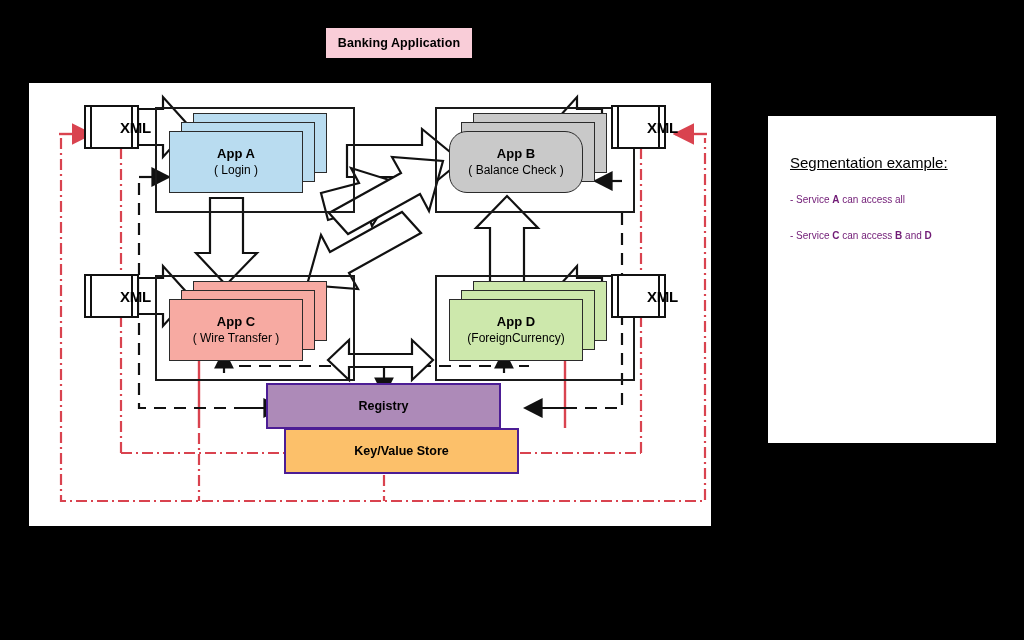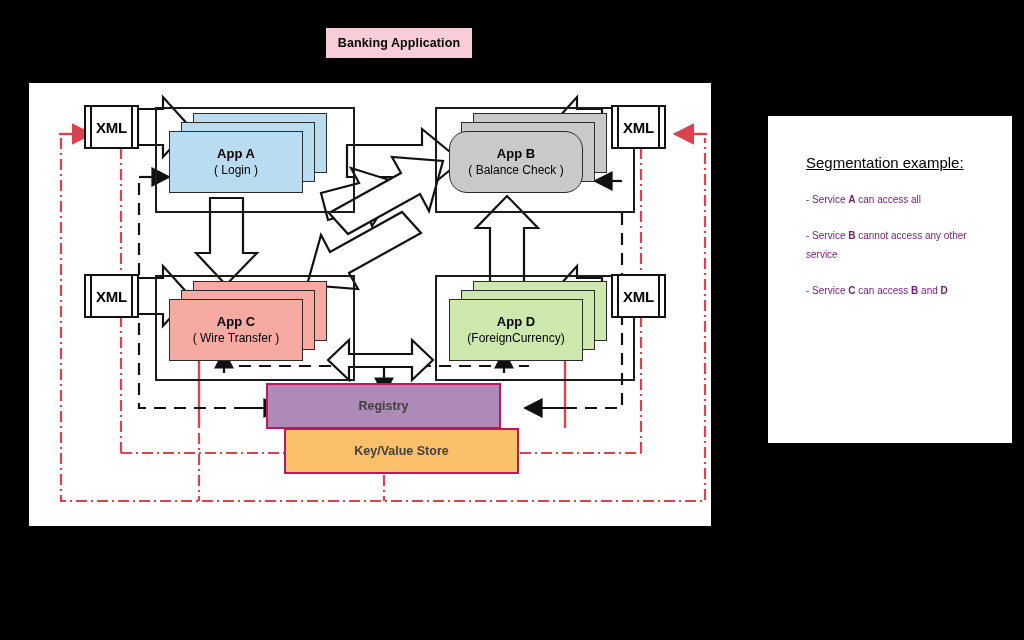--- a/index.html
+++ b/index.html
@@ -17,21 +17,20 @@
   
   .canvas{
     position:absolute;left:29px;top:83px;width:682px;height:443px;
     background:#fff;
   }
 
   
   .legend{
     position:absolute;left:768px;top:116px;width:228px;height:327px;
     background:#fff;
-    padding-left:16px;
   }
   .legend-inner{padding:38px 22px 0 22px;}
   .legend-title{
     font-size:15px;color:#000;text-decoration:underline;margin-bottom:19px;
     white-space:nowrap;
   }
   .legend-line{font-size:10px;color:#701a75;line-height:19px;margin-bottom:17px;}
   .legend-line b{font-weight:bold;}
 
   
@@ -54,30 +53,30 @@
   .xml{position:absolute;width:55px;height:44px;}
   .xml .body{
     position:absolute;left:0;top:0;width:55px;height:44px;
     border:2px solid #111;background:#fff;box-sizing:border-box;
   }
   .xml .cap-l{position:absolute;left:6px;top:2px;width:0;height:40px;border-left:2px solid #111;}
   .xml .cap-r{position:absolute;left:47px;top:2px;width:0;height:40px;border-left:2px solid #111;}
   .xml .lbl{
     position:absolute;left:0;top:0;width:55px;height:44px;
     display:flex;align-items:center;justify-content:center;
-    font-size:15px;font-weight:bold;color:#000;letter-spacing:-.3px;
+    font-size:15px;font-weight:bold;color:#000;letter-spacing:-.3px;padding-left:24px;
   }
 
   
   .regbox{position:absolute;left:266px;top:383px;width:235px;height:92px;}
   .reg-top,.reg-bot{
     position:absolute;left:0;width:235px;height:46px;
-    border:2px solid #be185d;box-sizing:border-box;
+    border:2px solid #4c1d95;box-sizing:border-box;
     display:flex;align-items:center;justify-content:center;
-    font-size:12.5px;font-weight:bold;color:#404040;
+    font-size:12.5px;font-weight:bold;color:#000000;
   }
   .reg-top{top:0;}
   .reg-bot{top:45px;}
 </style>
 </head>
 <body>
 
 <div id="stage">
 
   <div class="title-chip">
@@ -240,23 +239,20 @@
   </div>
 
   <div class="legend">
     <div class="legend-inner">
       <div class="legend-title">Segmentation example:</div>
 
       <div class="legend-line">
         <span>- Service </span><b>A</b><span> can access all</span>
       </div>
 
-      <div class="legend-line">
-        <span>- Service </span><b>B</b><span> cannot access any other service</span>
-      </div>
 
       <div class="legend-line">
         <span>- Service </span><b>C</b><span> can access </span><b>B</b><span> and </span><b>D</b>
       </div>
 
     </div>
   </div>
 
 </div>
 

